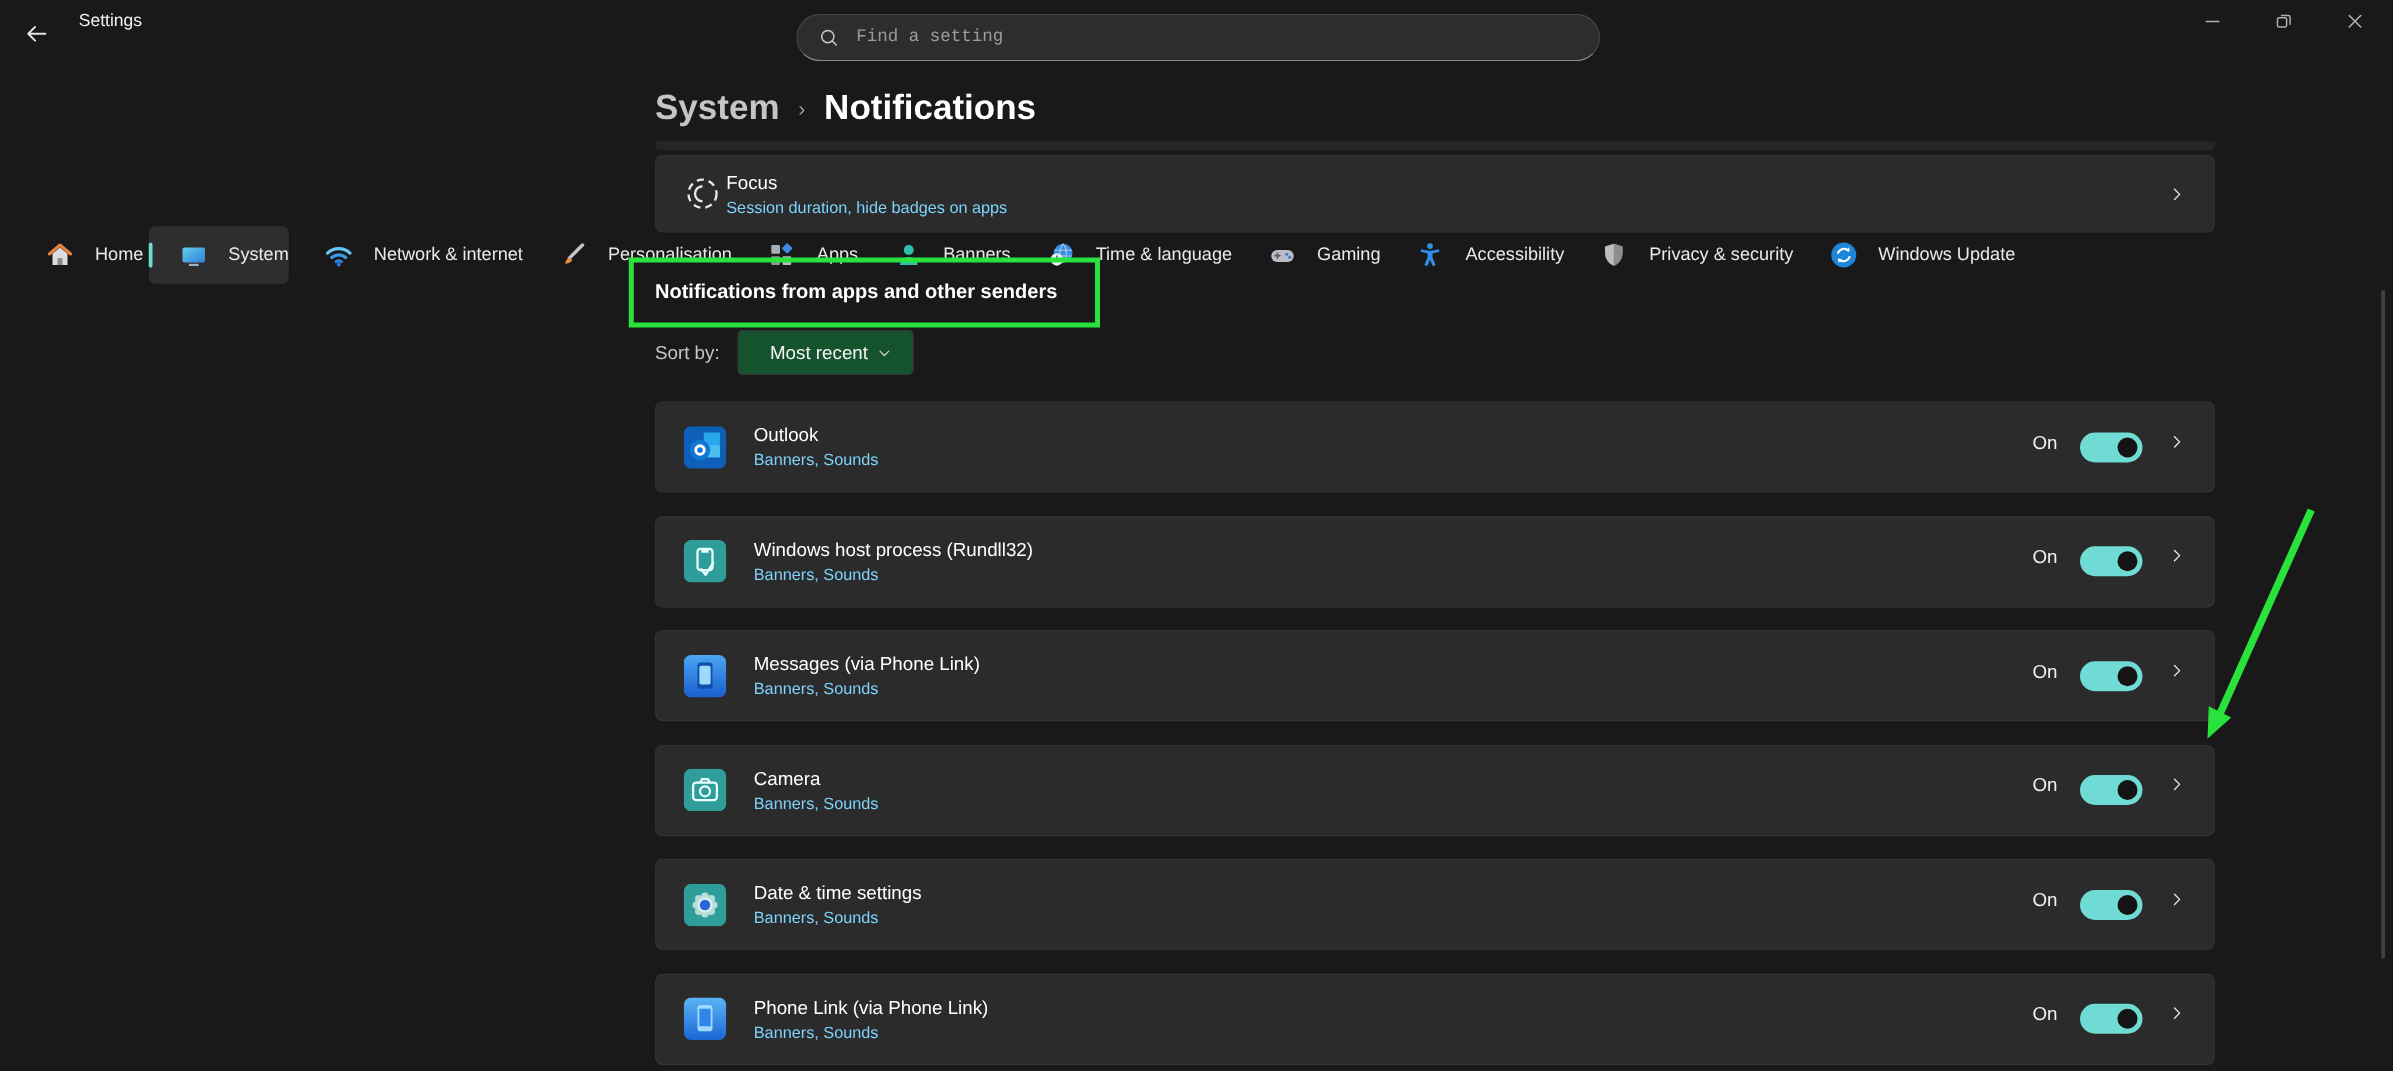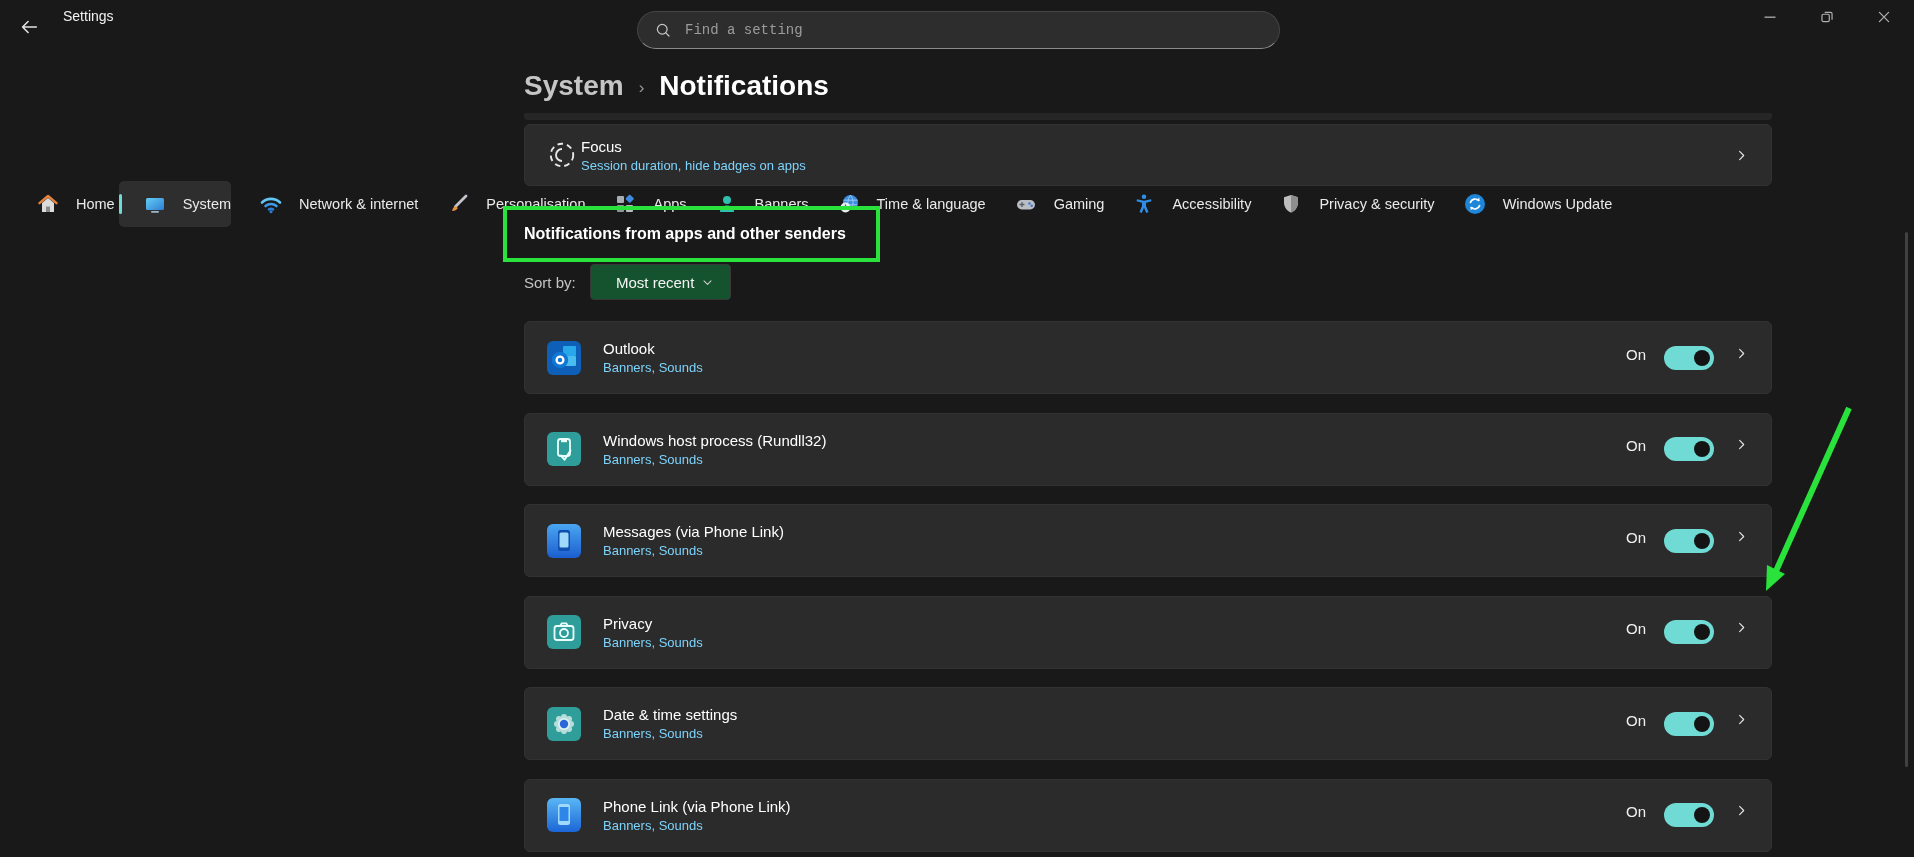--- a/index.html
+++ b/index.html
@@ -365,21 +365,21 @@
     <div class="card app-row">
     <span class="row-icon">
         <svg viewBox="0 0 34 34">
           <rect width="34" height="34" rx="6" fill="#2f9e9a"></rect>
           <rect x="7.5" y="11" width="19" height="14" rx="2.5" fill="none" stroke="#eafffd" stroke-width="1.8"></rect>
           <path d="M13 11l1.7-2.7h4.6L21 11" fill="none" stroke="#eafffd" stroke-width="1.8"></path>
           <circle cx="17" cy="18" r="4" fill="none" stroke="#eafffd" stroke-width="1.8"></circle>
         </svg>
       </span>
     <div class="row-text">
-      <div class="row-title">Privacy</div>
+      <div class="row-title">Camera</div>
       <div class="row-sub">Banners, Sounds</div>
     </div>
     <div class="row-right">
       <span class="row-state">On</span>
       <span class="toggle">
           <span class="knob"></span>
         </span>
       <span class="row-chevron">
           <svg width="15" height="15" viewBox="0 0 24 24">
             <path d="M9 5.5 15.5 12 9 18.5" stroke="#e6e6e6" stroke-width="1.8" fill="none" stroke-linecap="round" stroke-linejoin="round"></path>

